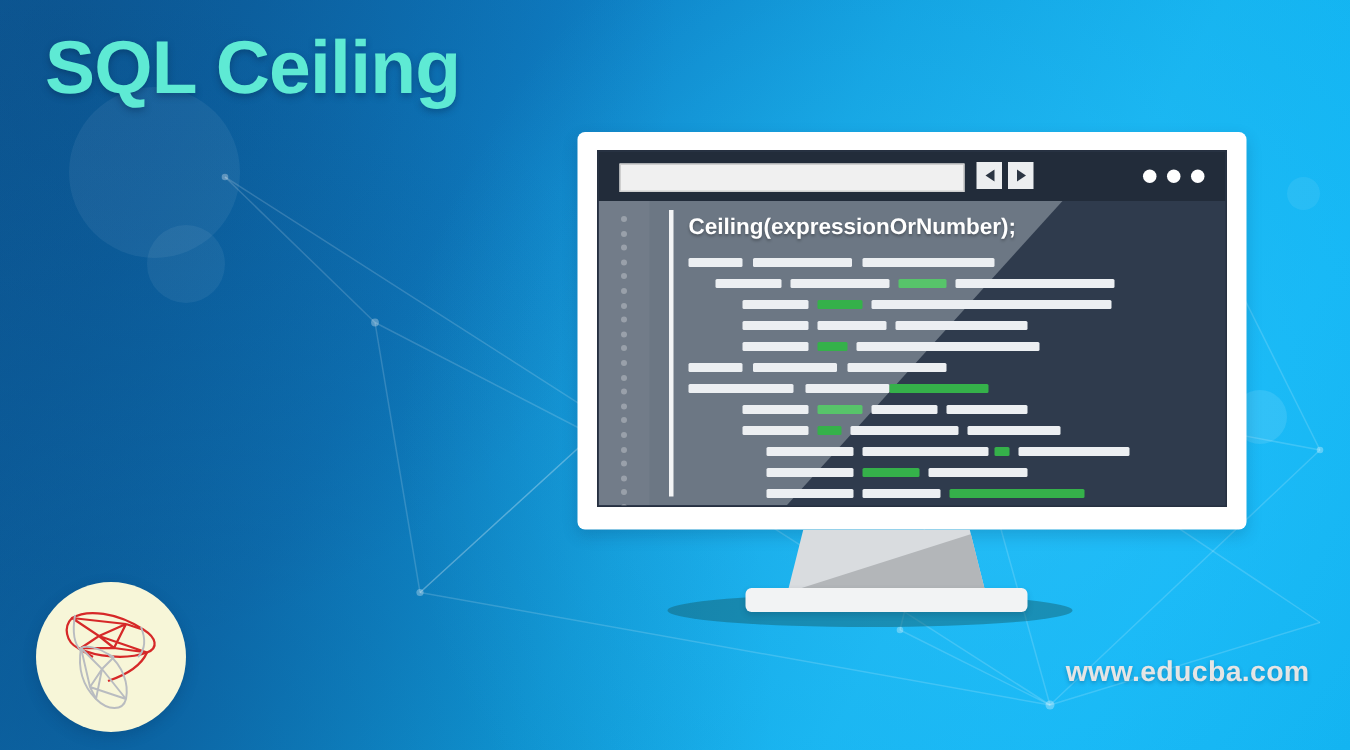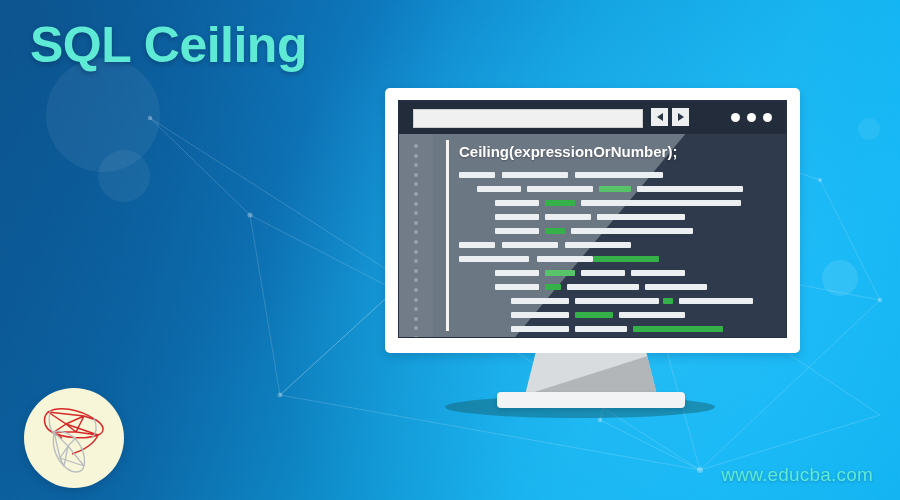--- a/index.html
+++ b/index.html
@@ -34,21 +34,21 @@
   
   .headline{
     position:absolute;left:30px;top:16px;
     font-size:50px;font-weight:bold;color:#5eead4;
     letter-spacing:-.5px;
     text-shadow:0 2px 5px rgba(0,30,60,.35);
     white-space:nowrap;
   }
 
   
-  .monitor{position:absolute;left:385px;top:88px;width:415px;height:265px;}
+  .monitor{position:absolute;left:385px;top:88px;width:415px;height:265px;padding-left:31px;}
   .bezel{
     position:absolute;inset:0;background:#ffffff;border-radius:5px;
     box-shadow:0 4px 10px rgba(0,40,80,.18);
   }
   .screen{
     position:absolute;left:13px;top:12px;right:13px;bottom:15px;
     background:#2f3b4d;overflow:hidden;border:1px solid #263040;
   }
 
   
@@ -105,22 +105,22 @@
 
   
   .logo{
     position:absolute;left:24px;top:388px;width:100px;height:100px;
     border-radius:50%;background:#f7f6d8;
     box-shadow:0 3px 9px rgba(0,40,80,.22);
   }
 
   
   .url{
-    position:absolute;right:27px;bottom:14px;
-    font-size:19px;font-weight:normal;color:#5eead4;letter-spacing:.2px;
+    position:absolute;right:27px;bottom:40px;
+    font-size:19px;font-weight:bold;color:#e5e5e5;letter-spacing:.2px;
     text-shadow:0 1px 3px rgba(0,40,80,.3);
   }
 </style>
 </head>
 <body>
 
 <div id="stage">
 
   <div class="bg-base"></div>
   <div class="bg-glow"></div>

